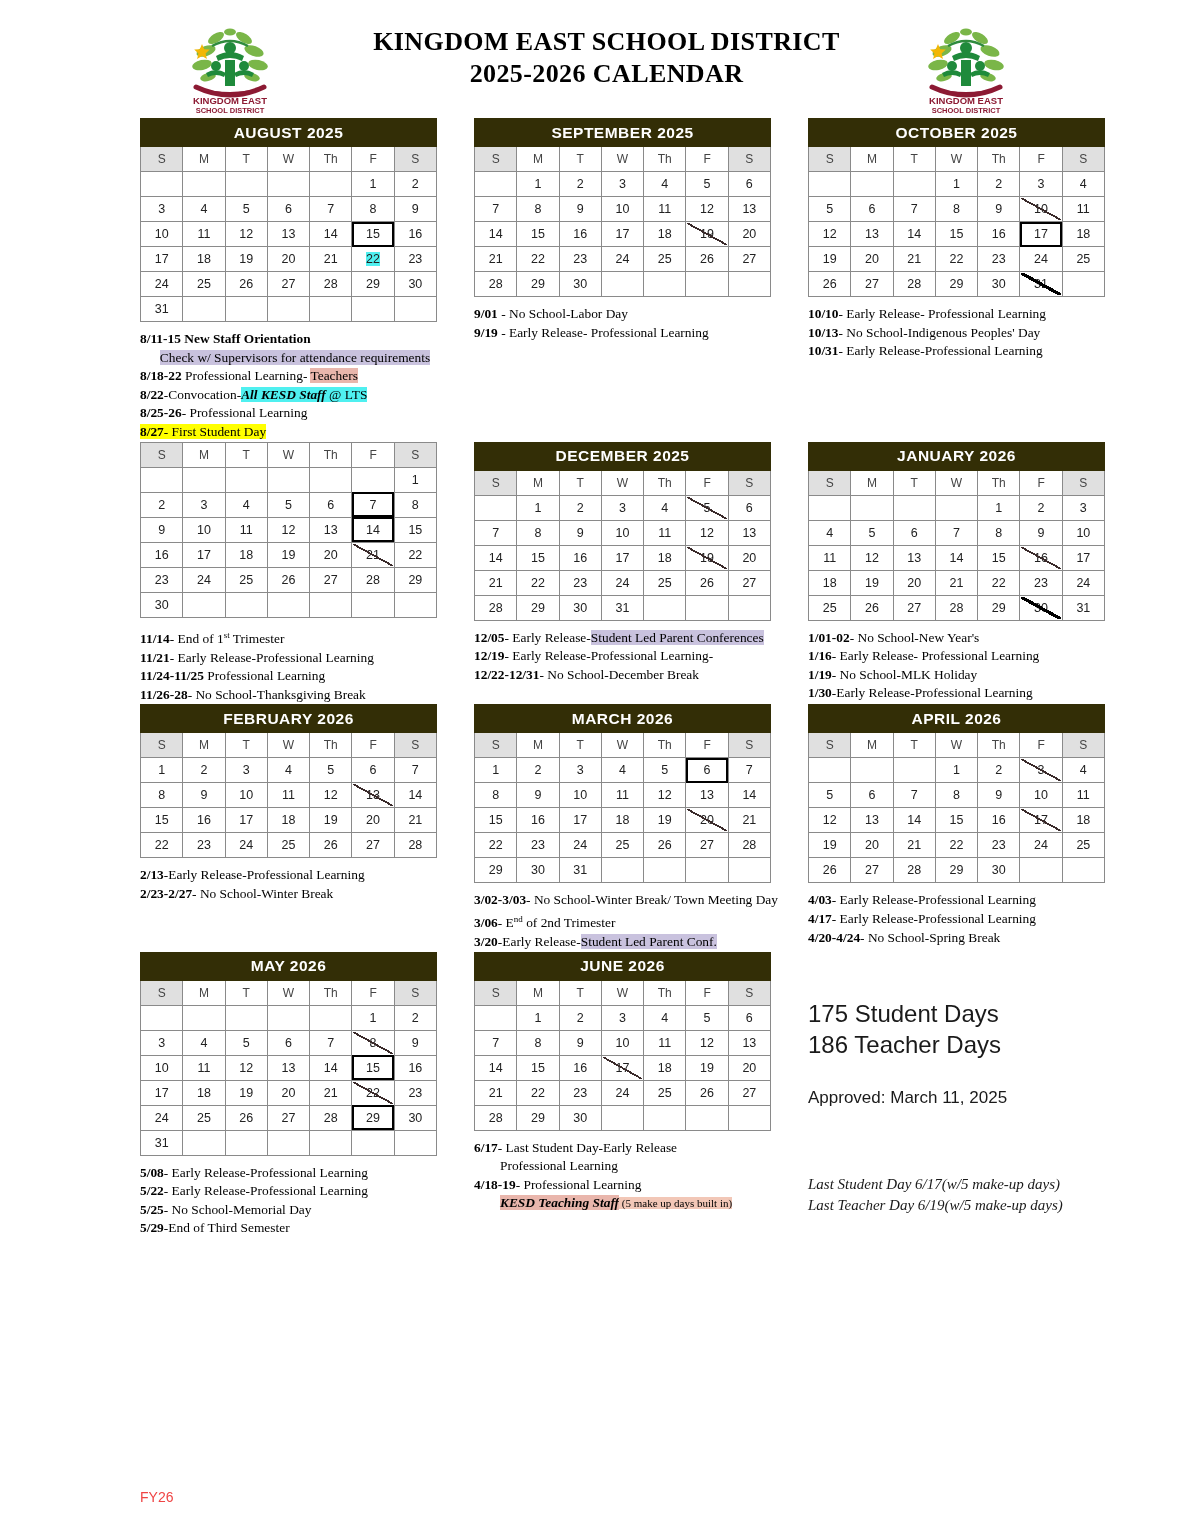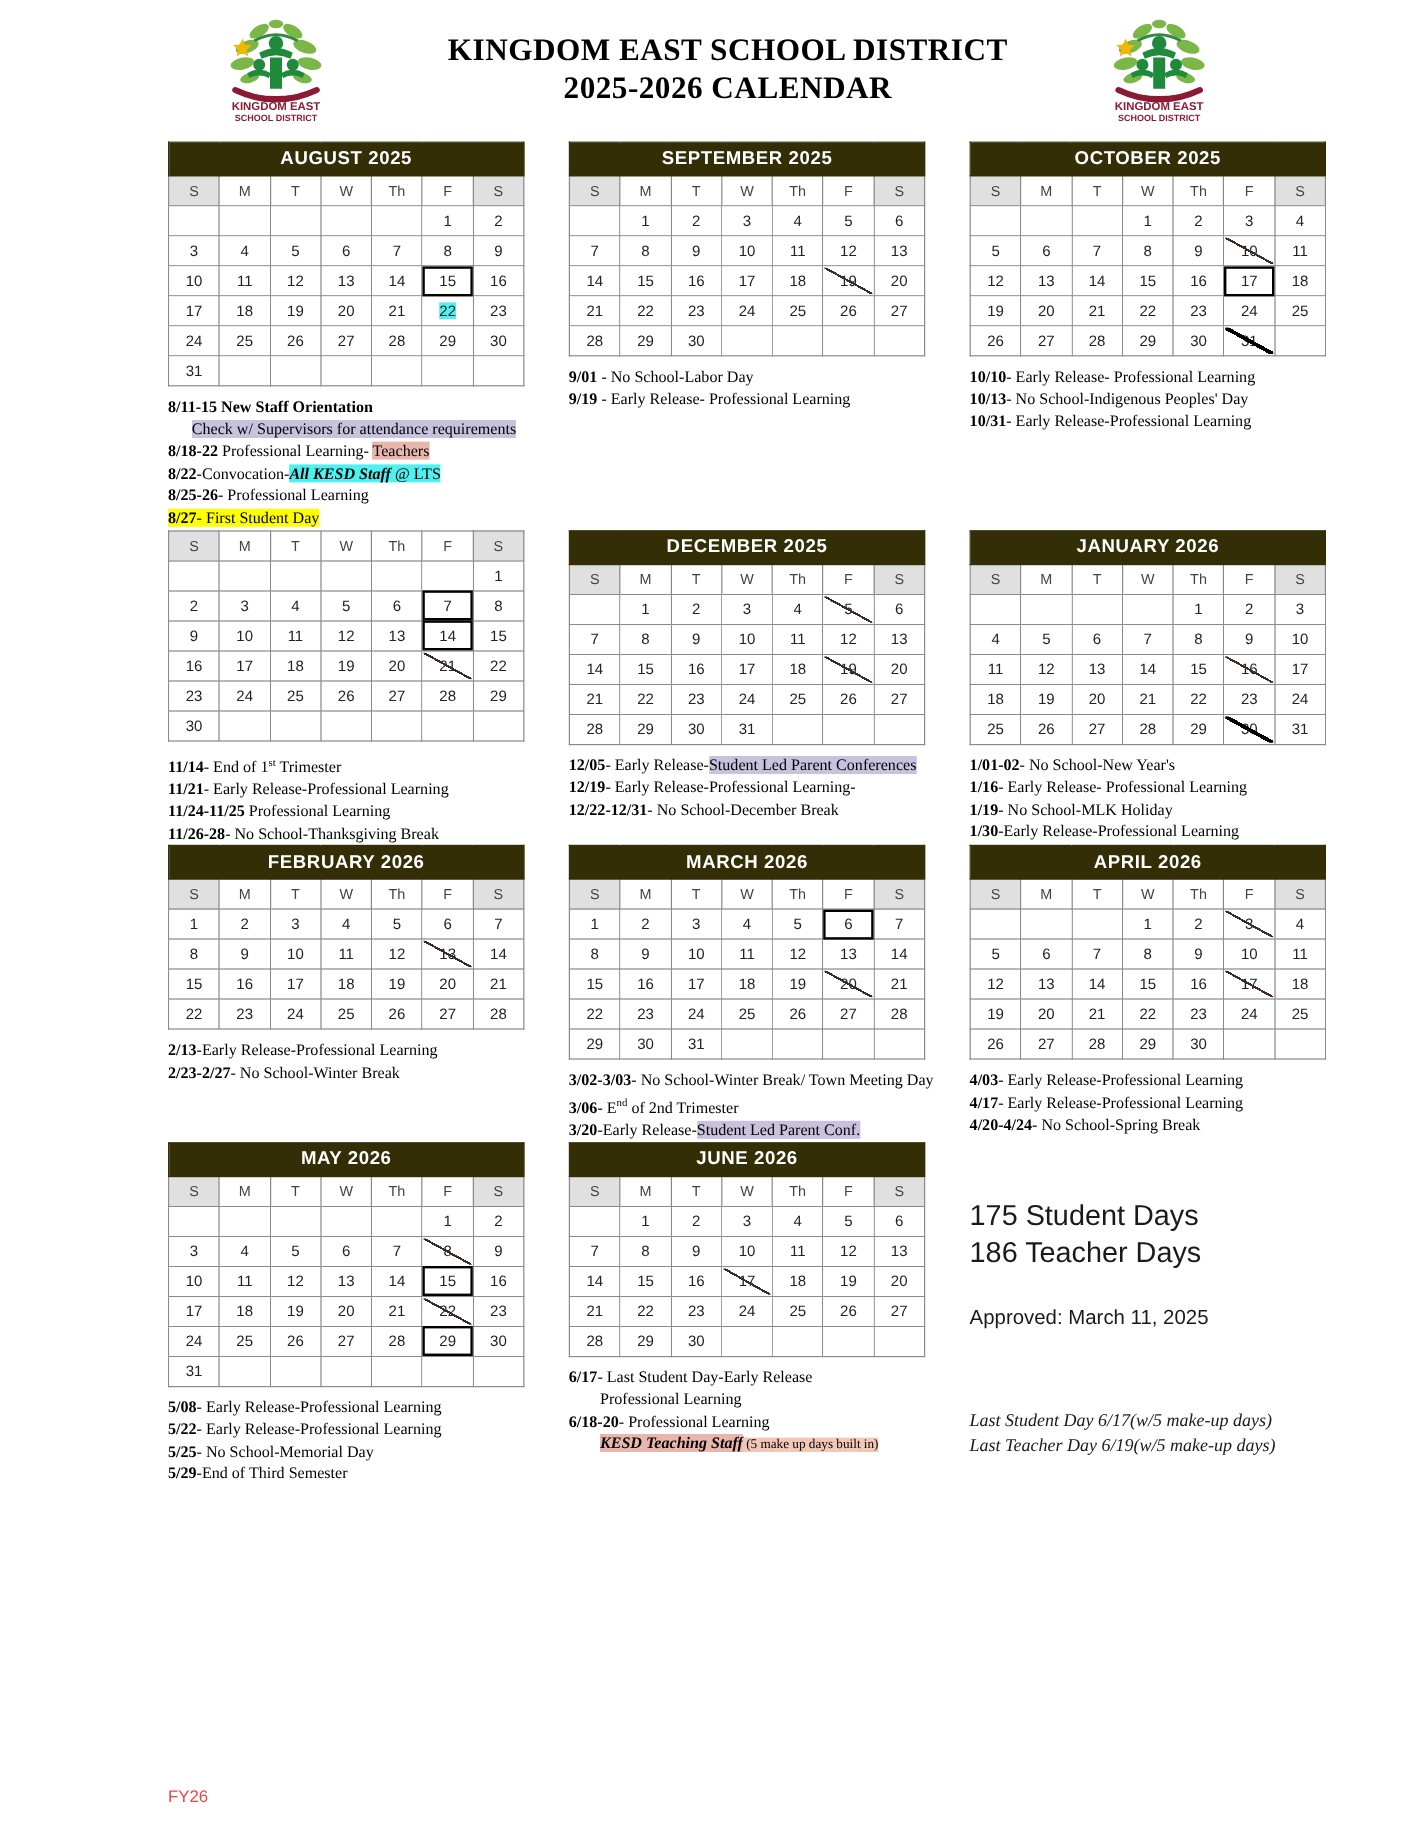--- a/index.html
+++ b/index.html
@@ -14,21 +14,21 @@
   }
 
   
   .header { position:relative; height:118px; }
   .title-block {
     position:absolute; left:0; right:0; top:26px;
     text-align:center;
     font-family:"Liberation Serif", serif;
     font-weight:bold; font-size:26px; letter-spacing:0.4px; line-height:32px;padding-left:26px;
   }
-  .logo { position:absolute; top:8px; width:116px; height:96px; }
+  .logo { position:absolute; top:20px; width:116px; height:96px; }
   .logo.left { left:172px; }
   .logo.right { left:908px; }
   .logo svg { display:block; width:116px; height:96px; }
 
   
   .rows { position:absolute; left:0; top:118px; width:1187px; }
   .row { display:flex; width:1169px; padding-left:140px; }
   .block { width:324px; margin-right:10px; }
 
   table.cal {
@@ -968,21 +968,21 @@
               <td class="day c-white"></td>
               <td class="day c-white"></td>
               <td class="day c-white"></td>
               <td class="day c-grey"></td>
             </tr>
           </tbody>
         </table>
         <div class="notes">
           <span class="n"><b>6/17</b>- Last Student Day-Early Release</span>
           <span class="n"><span style="padding-left:26px;">Professional Learning</span></span>
-          <span class="n"><b>6/18-20</b>- Professional Learning</span>
+          <span class="n"><b>4/18-19</b>- Professional Learning</span>
           <span class="n"><span style="padding-left:26px;"><b><i><span class="hl-pink">KESD Teaching Staff</span></i></b><span class="hl-peach" style="font-size:11px;"> (5 make up days built in)</span></span></span>
         </div>
       </div>
       <div class="block">
         <div class="summary">
           <div class="big">175 Student Days</div>
           <div class="big">186 Teacher Days</div>
           <div class="approved">Approved: March 11, 2025</div>
           <div class="footnote">
             <div>Last Student Day 6/17(w/5 make-up days)</div>

